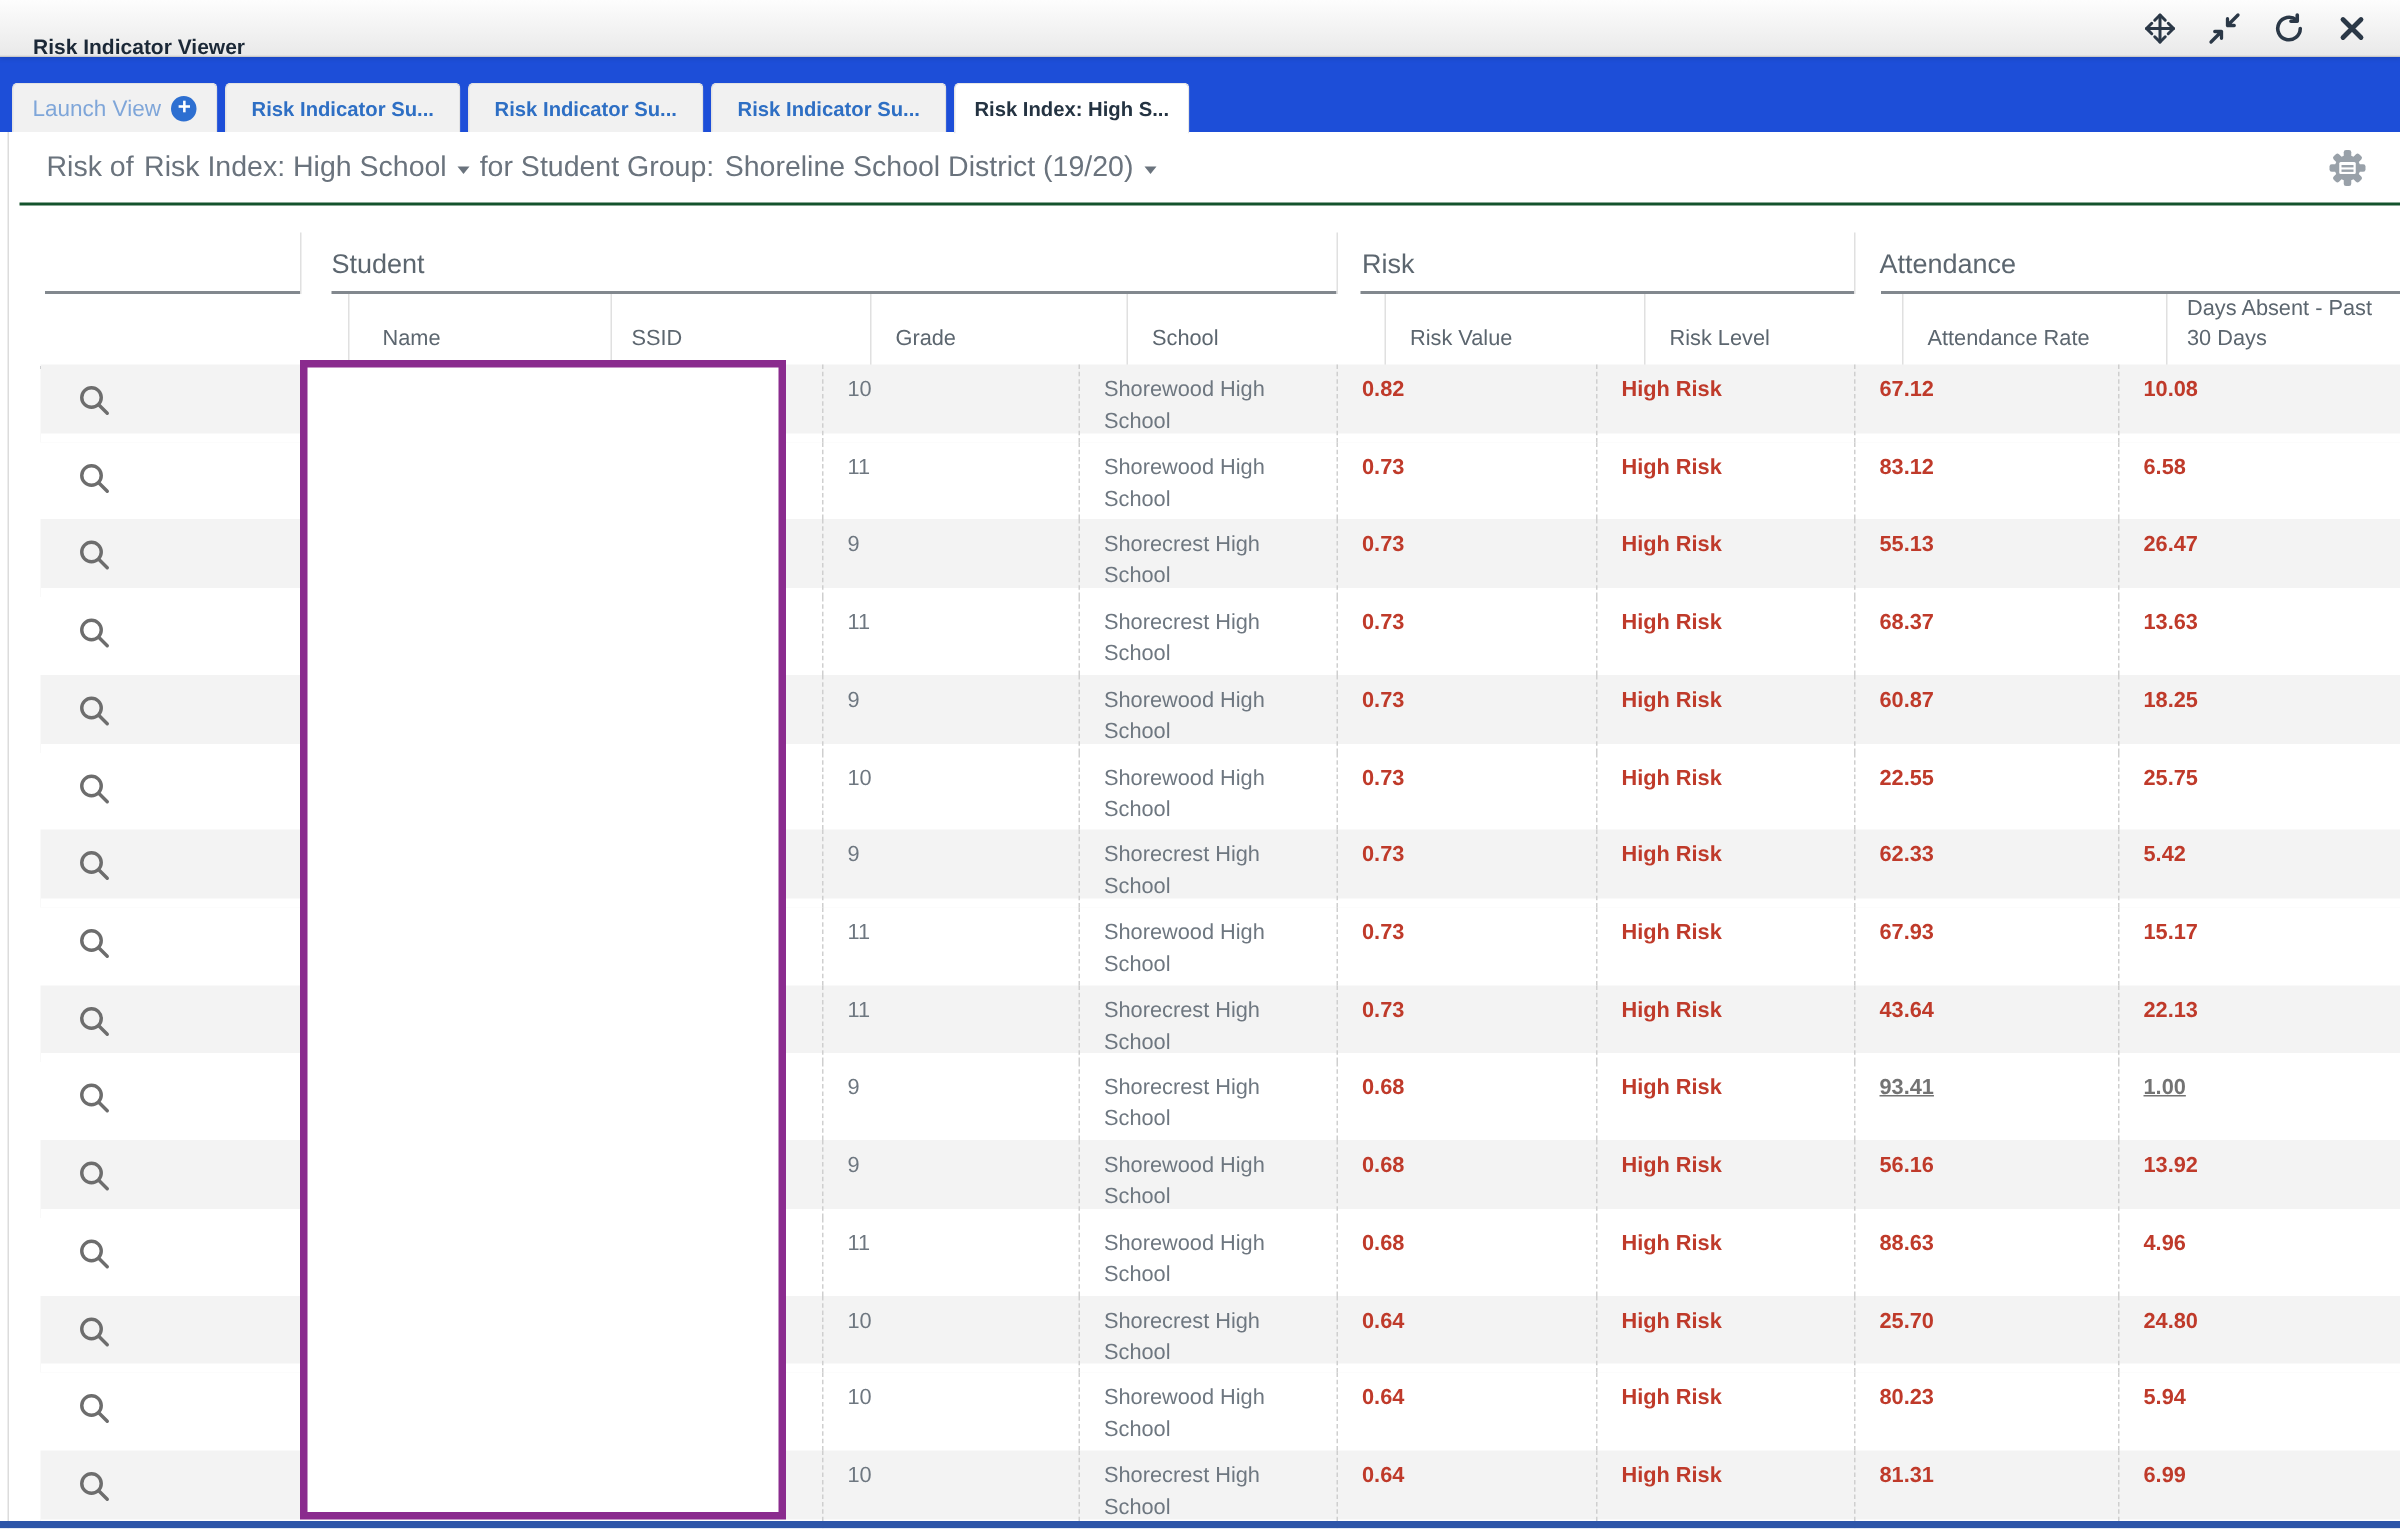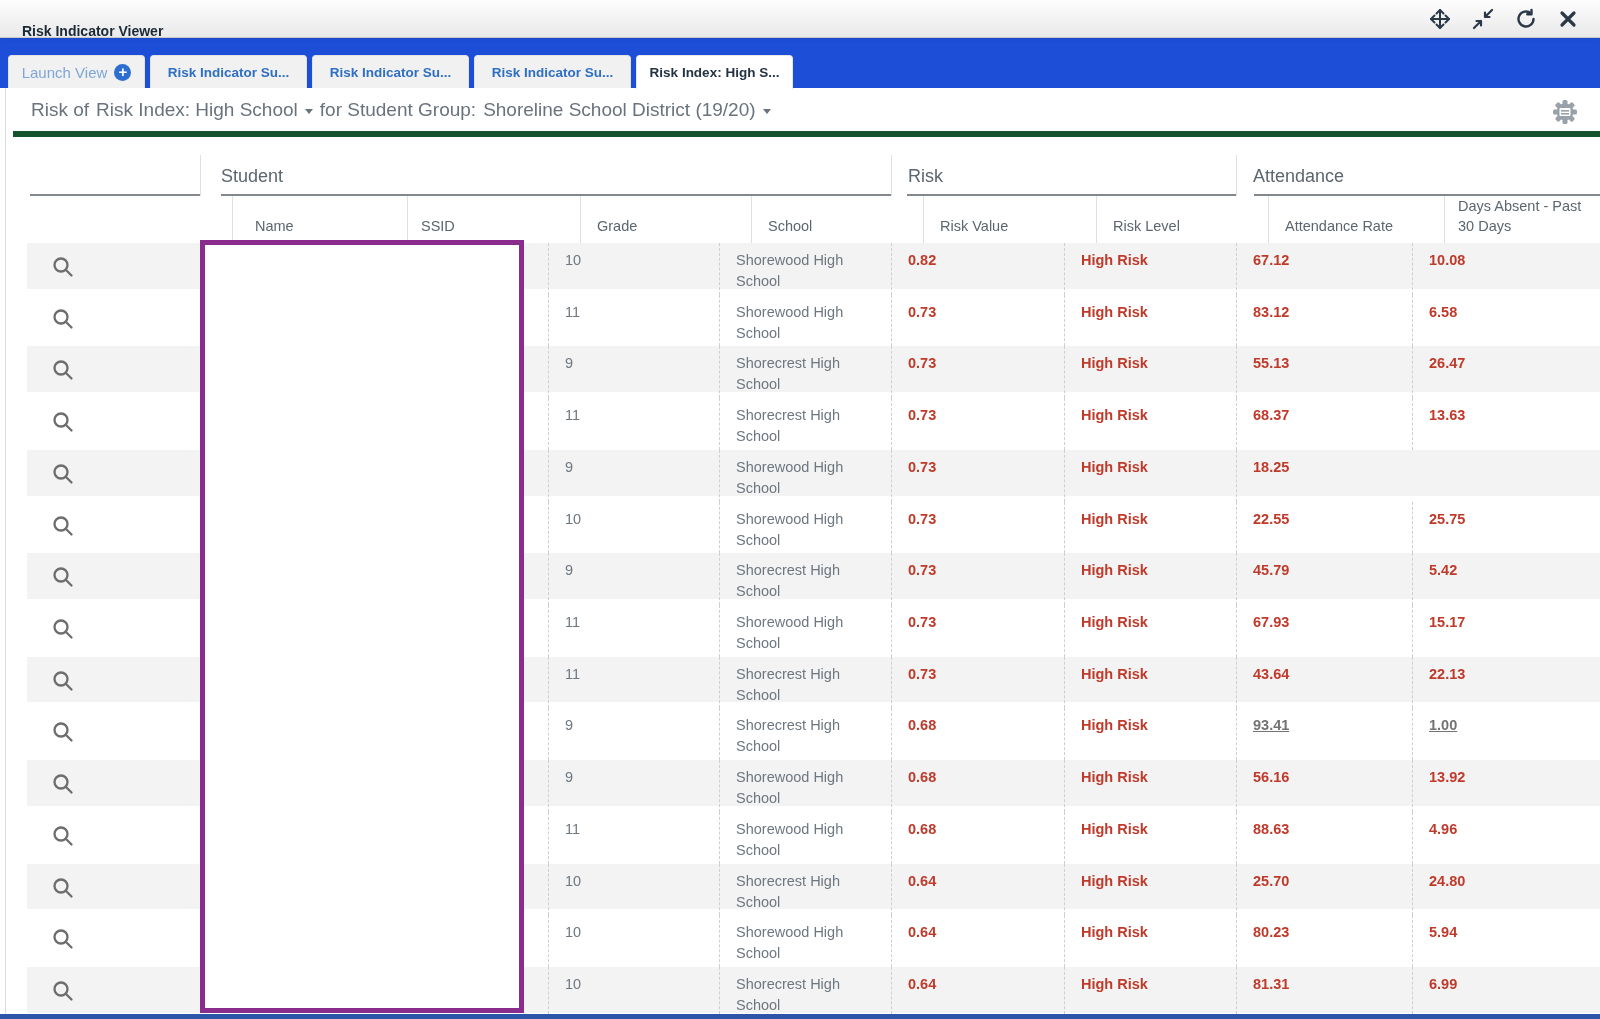--- a/index.html
+++ b/index.html
@@ -36,21 +36,21 @@
     width:17px;height:17px;border-radius:50%;background:#2d6fd1;color:#fff;
     font-size:15px;font-weight:700;line-height:16px;text-align:center;display:inline-block;
   }
   
   .panel{
     position:absolute;top:88px;left:5px;right:0;bottom:0;
     background:#fff;border-left:1px solid #dcdcdc;
   }
   .selector-row{
     height:49px;display:flex;align-items:center;
-    margin-left:7px;padding-left:5px;border-bottom:6px solid #14532d;
+    margin-left:7px;padding-left:5px;border-bottom:2px solid #14532d;
     font-size:19px;color:#6a737d;position:relative;
   }
   .selector-row .seg{display:inline-flex;align-items:center;cursor:pointer;}
   .selector-row .plain{margin:0 7px;}
   .caret{
     width:0;height:0;border-left:4.5px solid transparent;border-right:4.5px solid transparent;
     border-top:5.5px solid #6a737d;display:inline-block;margin-left:7px;position:relative;top:2px;
   }
   .gear{position:absolute;right:21px;top:10px;cursor:pointer;}
   
@@ -305,20 +305,21 @@
           <path d="M15 15l5.5 5.5"></path>
         </svg>
       </span>
     </div>
     <div class="cell c1"></div>
     <div class="cell c2"></div>
     <div class="cell c3 gray">9</div>
     <div class="cell c4"><span class="school-text">Shorewood High School</span></div>
     <div class="cell c5 red">0.73</div>
     <div class="cell c6 red">High Risk</div>
+    <div class="cell c7 red">60.87</div>
     <div class="cell c8 red">18.25</div>
   </div>
 
   <div class="trow grid">
     <div class="cell c0">
       <span class="mag">
         <svg width="24" height="24" viewBox="0 0 24 24" fill="none" stroke="#6d6d6d" stroke-width="2.3" stroke-linecap="round">
           <circle cx="10" cy="10" r="6.5"></circle>
           <path d="M15 15l5.5 5.5"></path>
         </svg>
@@ -342,21 +343,21 @@
           <path d="M15 15l5.5 5.5"></path>
         </svg>
       </span>
     </div>
     <div class="cell c1"></div>
     <div class="cell c2"></div>
     <div class="cell c3 gray">9</div>
     <div class="cell c4"><span class="school-text">Shorecrest High School</span></div>
     <div class="cell c5 red">0.73</div>
     <div class="cell c6 red">High Risk</div>
-    <div class="cell c7 red">45.79</div>
+    <div class="cell c7 red">62.33</div>
     <div class="cell c8 red">5.42</div>
   </div>
 
   <div class="trow grid">
     <div class="cell c0">
       <span class="mag">
         <svg width="24" height="24" viewBox="0 0 24 24" fill="none" stroke="#6d6d6d" stroke-width="2.3" stroke-linecap="round">
           <circle cx="10" cy="10" r="6.5"></circle>
           <path d="M15 15l5.5 5.5"></path>
         </svg>

